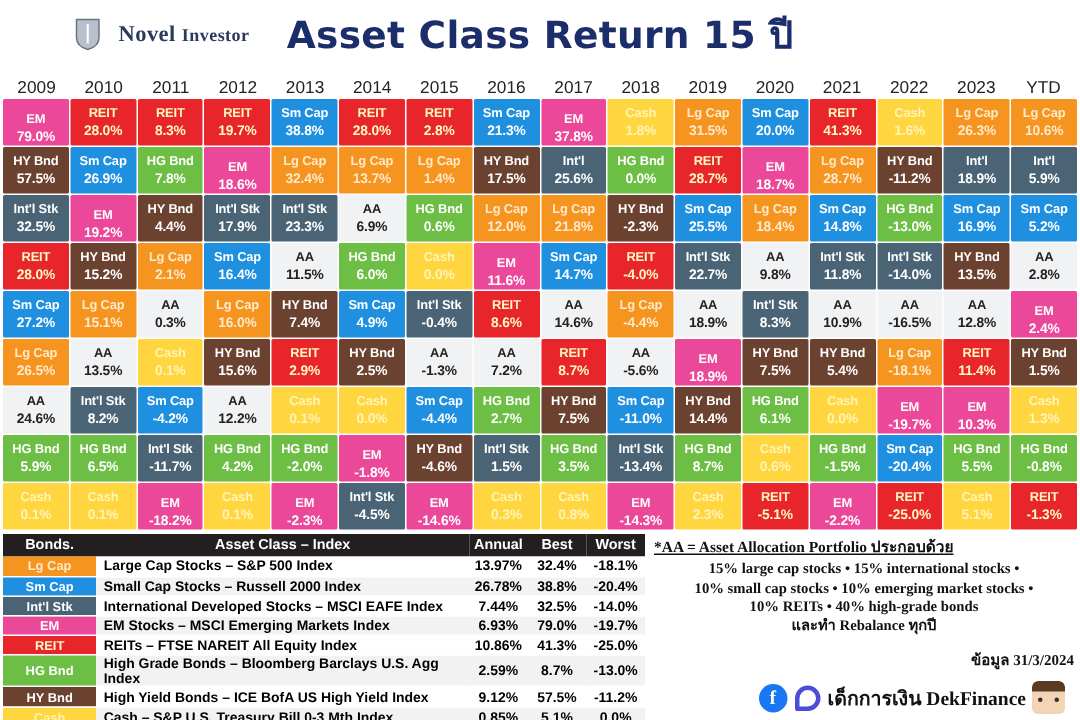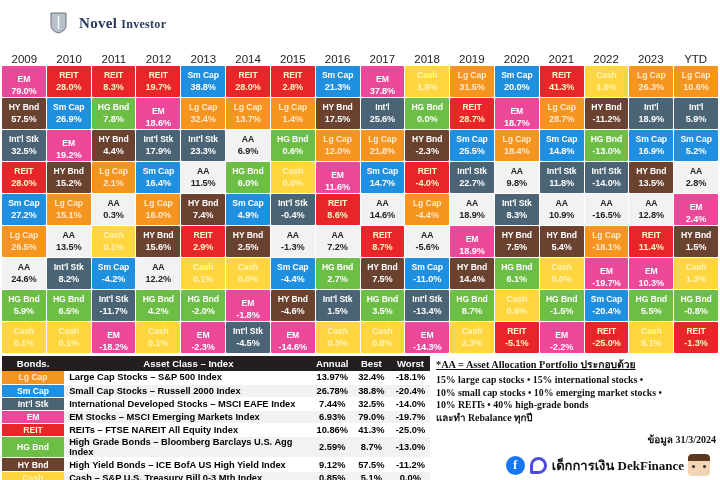--- a/index.html
+++ b/index.html
@@ -132,20 +132,21 @@
     font-weight: 700;
     text-decoration: underline;
     margin-bottom: 1px;
     white-space: nowrap;
   }
   .note-line {
     font-size: 9.8px;
     font-weight: 700;
     line-height: 12.6px;
     white-space: nowrap;
+    text-align: center;
   }
   .note-date {
     font-size: 10px;
     font-weight: 700;
     text-align: right;
     margin-top: 8px;
   }
 
   
   .footer {
@@ -189,20 +190,21 @@
       <svg width="17" height="22" viewBox="0 0 17 22">
         <path d="M1 1 h15 v12 q0 6 -7.5 8 Q1 19 1 13 Z" fill="#b8c0cc" stroke="#6d7480" stroke-width="1"></path>
         <path d="M8.5 4 v13" stroke="#ffffff" stroke-width="1.4"></path>
       </svg>
     </span>
     <span class="brand-text">
       <span>Novel</span>
       <span class="sm">Investor</span>
     </span>
   </div>
+  <div class="main-title">Asset Class Return 15 ปี</div>
 </div>
 
 <div class="years" id="years-row" style="grid-template-columns: repeat(16, 1fr);">
     <div class="year-cell">2009</div>
     <div class="year-cell">2010</div>
     <div class="year-cell">2011</div>
     <div class="year-cell">2012</div>
     <div class="year-cell">2013</div>
     <div class="year-cell">2014</div>
     <div class="year-cell">2015</div>

